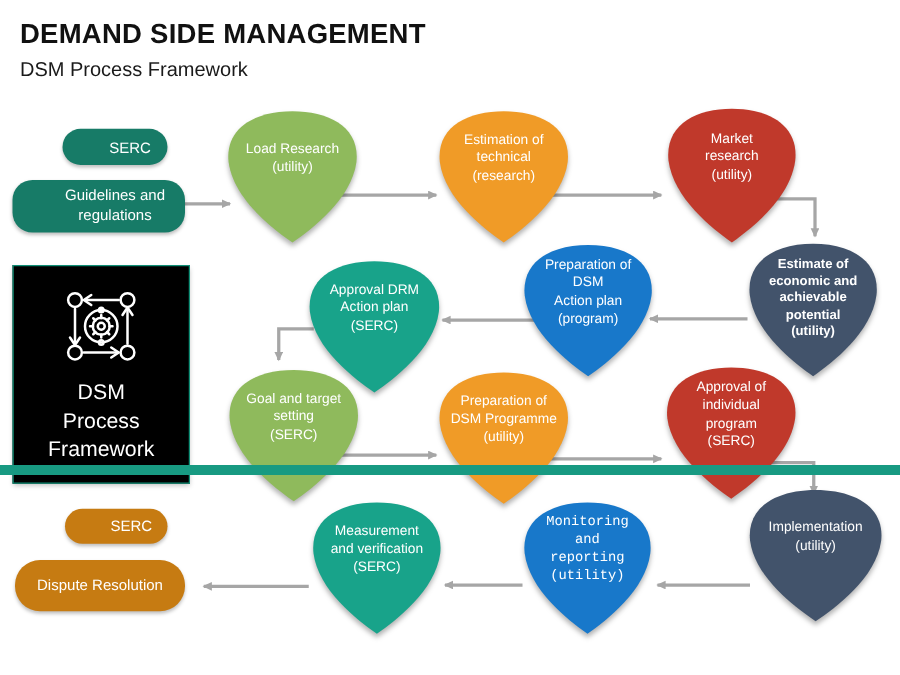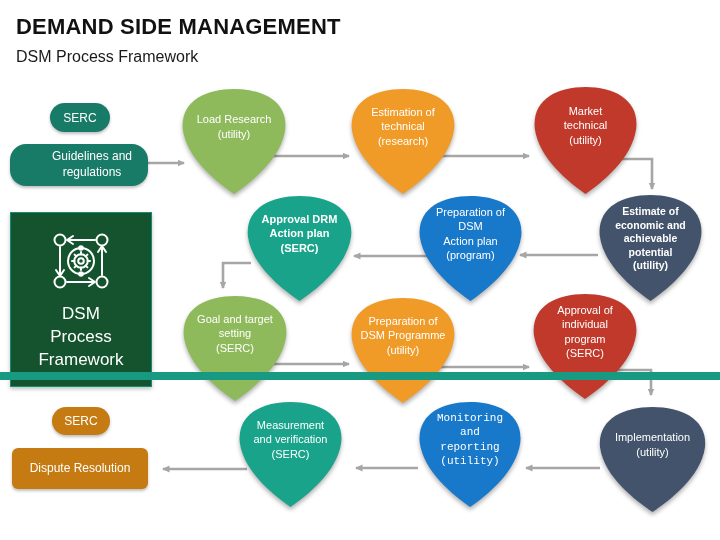--- a/index.html
+++ b/index.html
@@ -17,21 +17,21 @@
   }
   .subtitle{
     position:absolute;left:16px;top:48px;
     font-size:16px;color:#1a1a1a;
   }
 
   
   .pill{
     position:absolute;border-radius:15px;color:#ffffff;
     display:flex;align-items:center;justify-content:center;
-    font-size:12px;box-shadow:0 2px 3px rgba(0,0,0,0.25);
+    font-size:12px;box-shadow:0 2px 3px rgba(0,0,0,0.25);padding-left:24px;
   }
   .side-rect{
     position:absolute;border-radius:16px;color:#ffffff;
     display:flex;align-items:center;justify-content:center;text-align:center;
     font-size:12px;line-height:1.3;padding:2px 10px;box-sizing:border-box;
     box-shadow:0 2px 3px rgba(0,0,0,0.25);
   }
   .dsm-box{
     position:absolute;left:10px;top:212px;width:140px;height:173px;
     border:1px solid #0f8f76;
@@ -87,21 +87,21 @@
     <polyline class="arrow" points="608,370 651,370 651,395" marker-end="url(#arr)"></polyline>
     <line class="arrow" x1="600" y1="468" x2="526" y2="468" marker-end="url(#arr)"></line>
     <line class="arrow" x1="418" y1="468" x2="356" y2="468" marker-end="url(#arr)"></line>
     <line class="arrow" x1="247" y1="469" x2="163" y2="469" marker-end="url(#arr)"></line>
   </svg>
 
   <div class="pill" style="left: 50px; top: 103px; width: 60px; height: 29px; background: rgb(23, 123, 103);">SERC</div>
 
   <div class="side-rect" style="left: 10px; top: 144px; width: 138px; height: 42px; background: rgb(23, 123, 103); padding-left: 36px;">Guidelines and regulations</div>
 
-  <div class="dsm-box" style="background: #14532d;">
+  <div class="dsm-box" style="background: #000000;">
     <svg class="icon" width="60" height="60" viewBox="0 0 60 60">
       <g stroke="#ffffff" stroke-width="2" fill="none" stroke-linecap="round" stroke-linejoin="round">
         <circle cx="9" cy="9" r="5.5"></circle>
         <circle cx="51" cy="9" r="5.5"></circle>
         <circle cx="9" cy="51" r="5.5"></circle>
         <circle cx="51" cy="51" r="5.5"></circle>
         <path d="M44,9 L18,9"></path>
           <path d="M22,5 L16,9 L22,13"></path>
         <path d="M9,16 L9,43"></path>
           <path d="M5,39 L9,45 L13,39"></path>
@@ -117,21 +117,21 @@
         <path d="M30,21 L30,23.5 M36.4,23.6 L34.6,25.4 M39,30 L36.5,30 M36.4,36.4 L34.6,34.6 M30,39 L30,36.5 M23.6,36.4 L25.4,34.6 M21,30 L23.5,30 M23.6,23.6 L25.4,25.4"></path>
       </g>
     </svg>
     <div class="dsm-label">DSM
 Process
 Framework</div>
   </div>
 
   <div class="pill" style="left: 52px; top: 407px; width: 58px; height: 28px; background: rgb(198, 123, 18);">SERC</div>
 
-  <div class="side-rect" style="left: 12px; top: 448px; width: 136px; height: 41px; border-radius: 6px; background: rgb(198, 123, 18);">Dispute Resolution</div>
+  <div class="side-rect" style="left: 12px; top: 448px; width: 136px; height: 41px; border-radius: 20px; background: rgb(198, 123, 18);">Dispute Resolution</div>
 
   <div class="node" style="left:175px;top:86px;width:118px;height:111px;">
     <svg class="pick" viewBox="0 0 120 112" preserveAspectRatio="none">
         <path d="M60,109 C44,98 12,74 8,44 C5,16 30,3 60,3 C90,3 115,16 112,44 C108,74 76,98 60,109 Z" fill="#8fba5c"></path>
       </svg>
     <div class="node-label">Load Research
 (utility)</div>
   </div>
 
   <div class="node" style="left:344px;top:86px;width:118px;height:111px;">
@@ -141,36 +141,36 @@
     <div class="node-label">Estimation of
 technical
 (research)</div>
   </div>
 
   <div class="node" style="left:527px;top:84px;width:117px;height:113px;">
     <svg class="pick" viewBox="0 0 120 112" preserveAspectRatio="none">
         <path d="M60,109 C44,98 12,74 8,44 C5,16 30,3 60,3 C90,3 115,16 112,44 C108,74 76,98 60,109 Z" fill="#c0392b"></path>
       </svg>
     <div class="node-label">Market
-technical
+research
 (utility)</div>
   </div>
 
   <div class="node" style="left:592px;top:192px;width:117px;height:112px;">
     <svg class="pick" viewBox="0 0 120 112" preserveAspectRatio="none">
         <path d="M60,109 C44,98 12,74 8,44 C5,16 30,3 60,3 C90,3 115,16 112,44 C108,74 76,98 60,109 Z" fill="#42536b"></path>
       </svg>
     <div class="node-label tight">Estimate of
 economic and
 achievable
 potential
 (utility)</div>
   </div>
 
-  <div class="node" style="left:240px;top:193px;width:119px;height:111px;font-weight:bold;">
+  <div class="node" style="left:240px;top:206px;width:119px;height:111px;">
     <svg class="pick" viewBox="0 0 120 112" preserveAspectRatio="none">
         <path d="M60,109 C44,98 12,74 8,44 C5,16 30,3 60,3 C90,3 115,16 112,44 C108,74 76,98 60,109 Z" fill="#18a38a"></path>
       </svg>
     <div class="node-label">Approval DRM
 Action plan
 (SERC)</div>
   </div>
 
   <div class="node" style="left:412px;top:193px;width:117px;height:111px;">
     <svg class="pick" viewBox="0 0 120 112" preserveAspectRatio="none">
@@ -202,39 +202,39 @@
   <div class="node" style="left:526px;top:291px;width:118px;height:111px;">
     <svg class="pick" viewBox="0 0 120 112" preserveAspectRatio="none">
         <path d="M60,109 C44,98 12,74 8,44 C5,16 30,3 60,3 C90,3 115,16 112,44 C108,74 76,98 60,109 Z" fill="#c0392b"></path>
       </svg>
     <div class="node-label">Approval of
 individual
 program
 (SERC)</div>
   </div>
 
-  <div class="node" style="left:232px;top:399px;width:117px;height:111px;text-decoration:underline;">
+  <div class="node" style="left:243px;top:399px;width:117px;height:111px;text-decoration:underline;">
     <svg class="pick" viewBox="0 0 120 112" preserveAspectRatio="none">
         <path d="M60,109 C44,98 12,74 8,44 C5,16 30,3 60,3 C90,3 115,16 112,44 C108,74 76,98 60,109 Z" fill="#18a38a"></path>
       </svg>
     <div class="node-label">Measurement
 and verification
 (SERC)</div>
   </div>
 
   <div class="node" style="left:412px;top:399px;width:116px;height:111px;font-family:Liberation Mono, monospace;">
     <svg class="pick" viewBox="0 0 120 112" preserveAspectRatio="none">
         <path d="M60,109 C44,98 12,74 8,44 C5,16 30,3 60,3 C90,3 115,16 112,44 C108,74 76,98 60,109 Z" fill="#1878ca"></path>
       </svg>
     <div class="node-label">Monitoring and
 reporting
 (utility)</div>
   </div>
 
-  <div class="node" style="left:592px;top:404px;width:121px;height:111px;">
+  <div class="node" style="left:592px;top:389px;width:121px;height:111px;">
     <svg class="pick" viewBox="0 0 120 112" preserveAspectRatio="none">
         <path d="M60,109 C44,98 12,74 8,44 C5,16 30,3 60,3 C90,3 115,16 112,44 C108,74 76,98 60,109 Z" fill="#42536b"></path>
       </svg>
     <div class="node-label">Implementation
 (utility)</div>
   </div>
 
   <div class="bottom-bar" style="background: rgb(24, 154, 130);"></div>
 </div>
 

